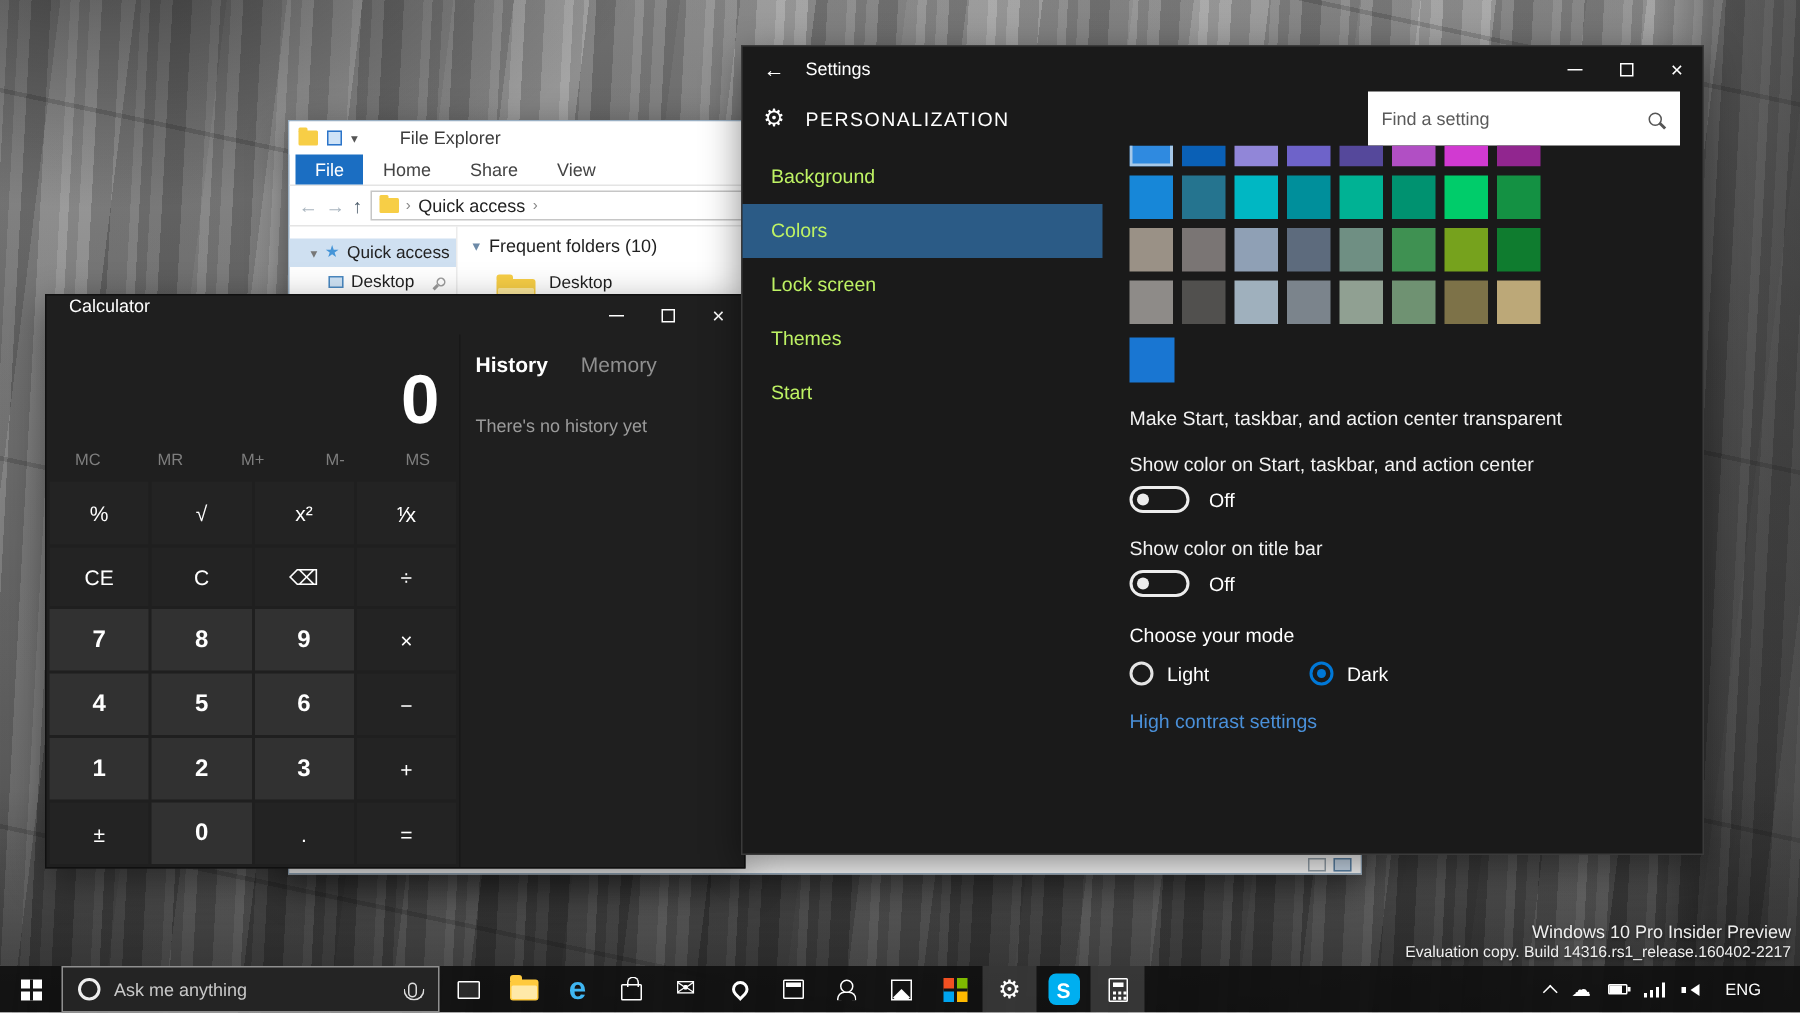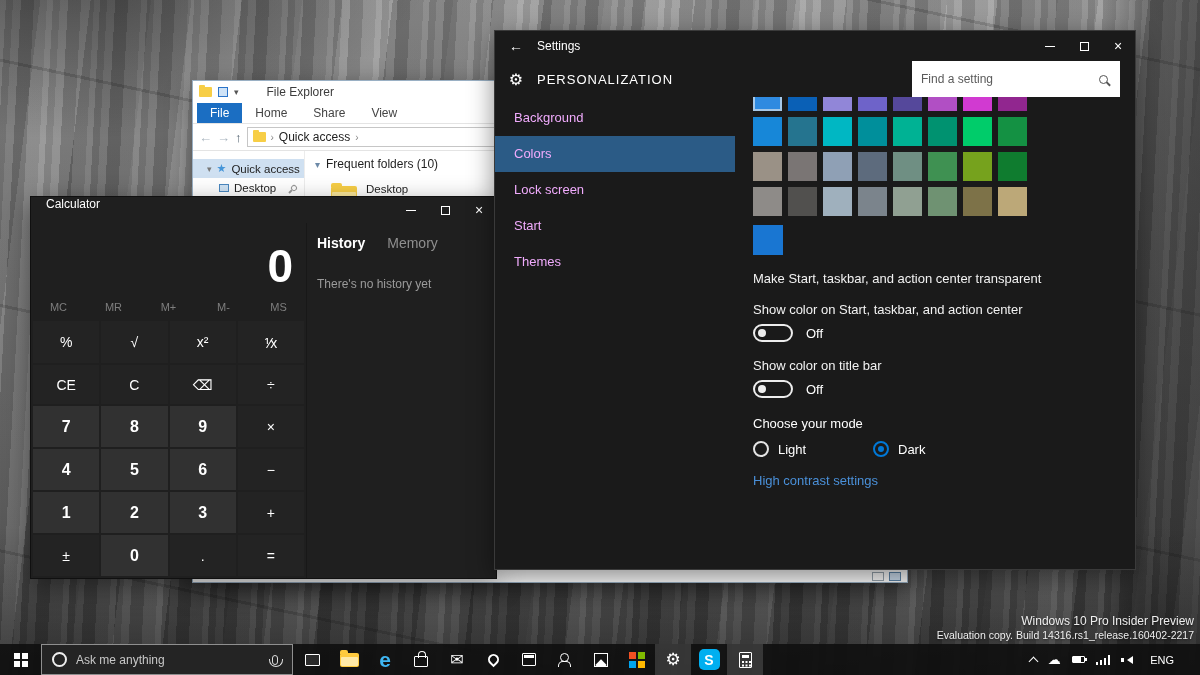--- a/index.html
+++ b/index.html
@@ -90,21 +90,21 @@
   .st-title{font-size:12px;}
   .st-header{flex:0 0 30px;display:flex;align-items:center;}
   .st-gear{width:42px;text-align:center;font-size:16px;}
   .st-pagetitle{font-size:13px;letter-spacing:1px;}
   .st-search{margin-left:auto;margin-right:15px;width:208px;height:36px;background:#fff;display:flex;align-items:center;color:#5a5a5a;}
   .st-search-text{flex:1;padding-left:9px;font-size:12px;}
   .mag{position:relative;width:9px;height:9px;border:1.5px solid #555;border-radius:50%;margin-right:12px;flex:0 0 9px;}
   .mag::after{content:"";position:absolute;width:5px;height:1.5px;background:#555;transform:rotate(45deg);right:-4px;bottom:-2px;}
   .st-body{flex:1;display:flex;min-height:0;}
   .st-nav{width:240px;padding-top:3px;}
-  .st-nav-item{height:36px;line-height:36px;padding-left:19px;font-size:13px;color:#f0abfc;}
+  .st-nav-item{height:36px;line-height:36px;padding-left:19px;font-size:13px;color:#bef264;}
   .st-nav-item.selected{background:var(--nav-sel);}
   .st-content{flex:1;padding-left:18px;overflow:hidden;}
   .sw-row{display:flex;gap:6px;margin-bottom:6px;}
   .sw{width:29px;height:29px;flex:0 0 29px;}
   .sw-row.partial{height:14px;overflow:hidden;align-items:flex-end;}
   .sw.sel{outline:2px solid #a6c8e8;outline-offset:-2px;}
   .cur-swatch{width:30px;height:30px;background:var(--cur-swatch);margin-top:9px;}
   .cb-row{display:flex;align-items:center;margin-top:12px;}
   .cb-box{width:15px;height:15px;border:2px solid #ededed;flex:0 0 15px;}
   .cb-label{font-size:13px;margin-left:11px;color:#f2f2f2;}
@@ -335,22 +335,22 @@
       <div class="st-search">
         <span class="st-search-text">Find a setting</span>
         <span class="mag"></span>
       </div>
     </div>
     <div class="st-body">
       <div class="st-nav">
           <div class="st-nav-item">Background</div>
           <div class="st-nav-item selected">Colors</div>
           <div class="st-nav-item">Lock screen</div>
+          <div class="st-nav-item">Themes</div>
           <div class="st-nav-item">Start</div>
-          <div class="st-nav-item">Themes</div>
         </div>
       <div class="st-content">
         <div>
             <div class="sw-row partial">
               <div class="sw sel" style="background: rgb(47, 138, 224);"></div>
               <div class="sw" style="background: rgb(10, 96, 182);"></div>
               <div class="sw" style="background: rgb(145, 134, 216);"></div>
               <div class="sw" style="background: rgb(110, 99, 201);"></div>
               <div class="sw" style="background: rgb(85, 72, 155);"></div>
               <div class="sw" style="background: rgb(177, 79, 196);"></div>

